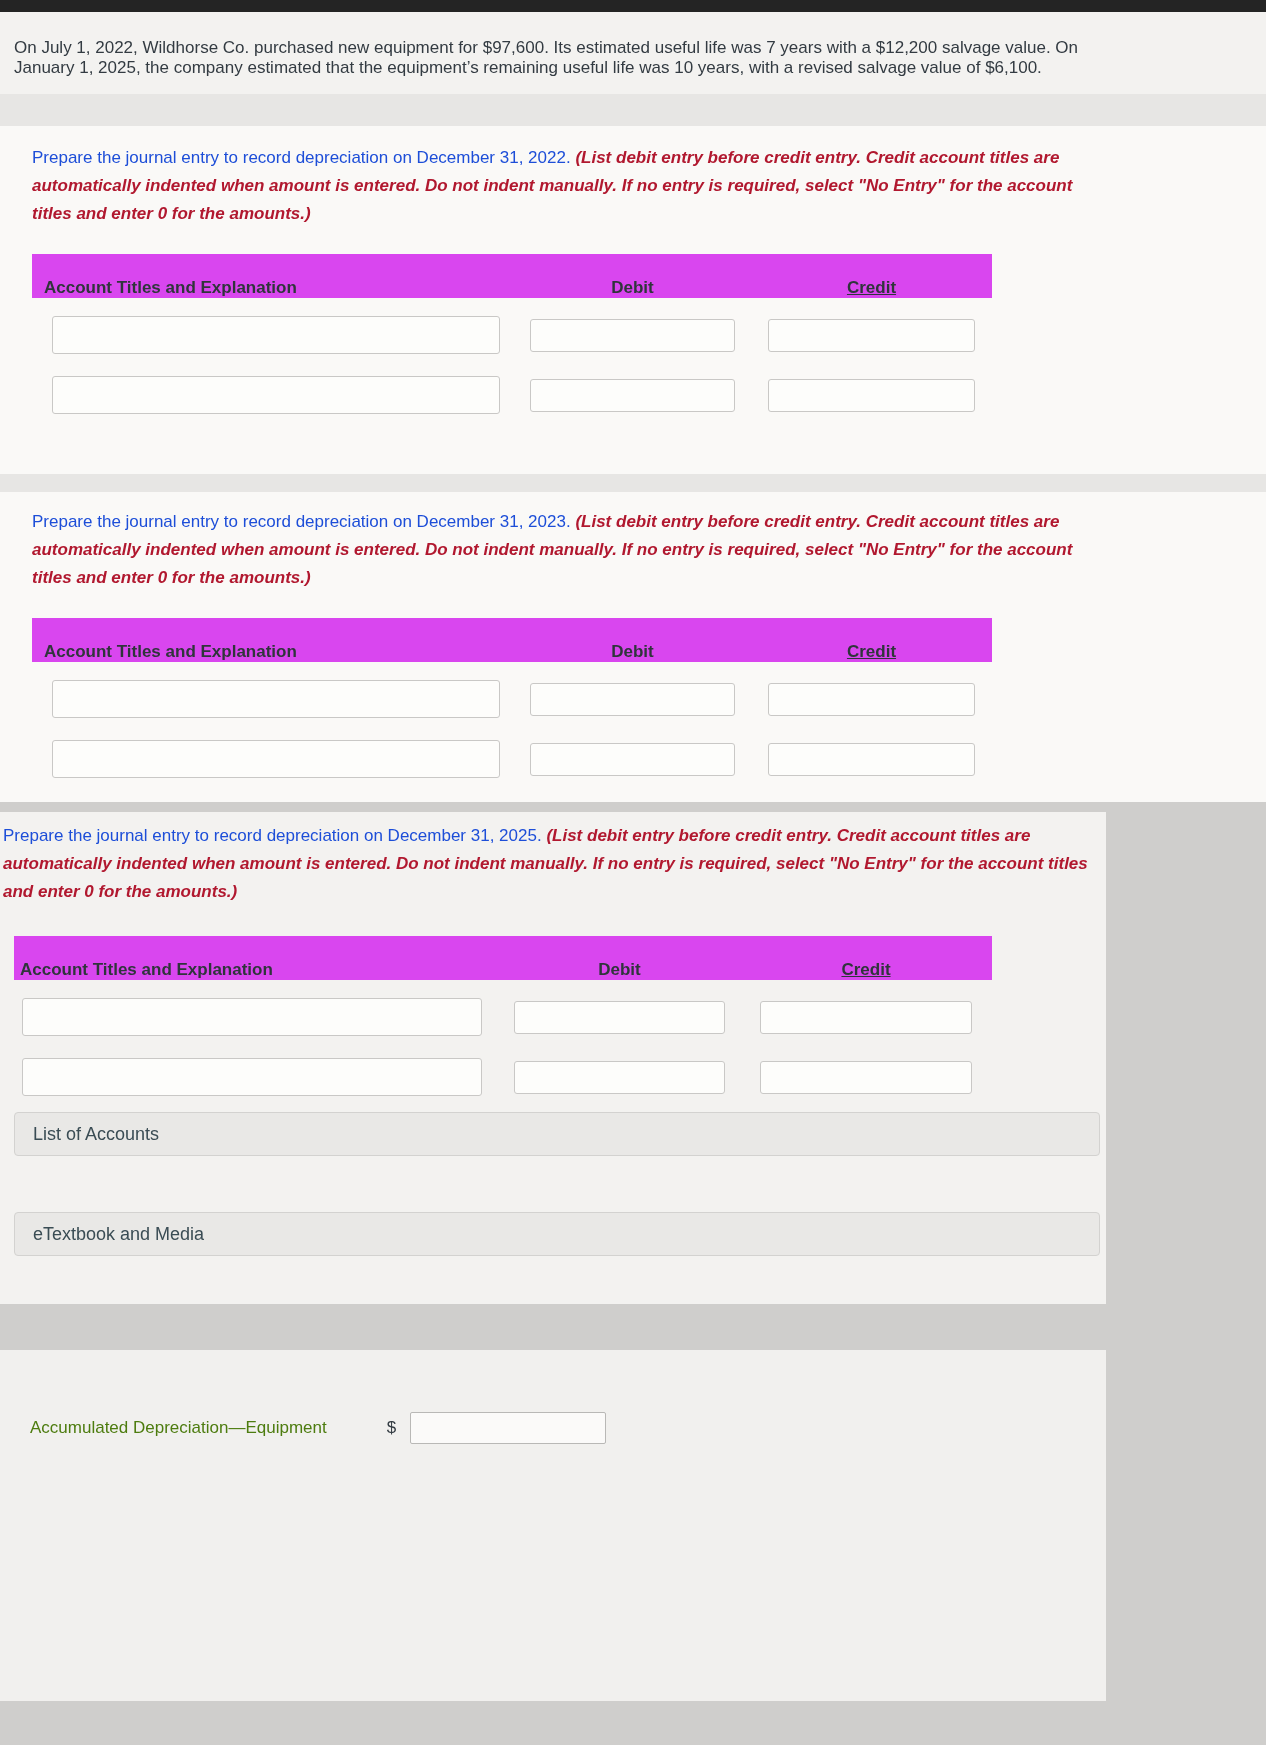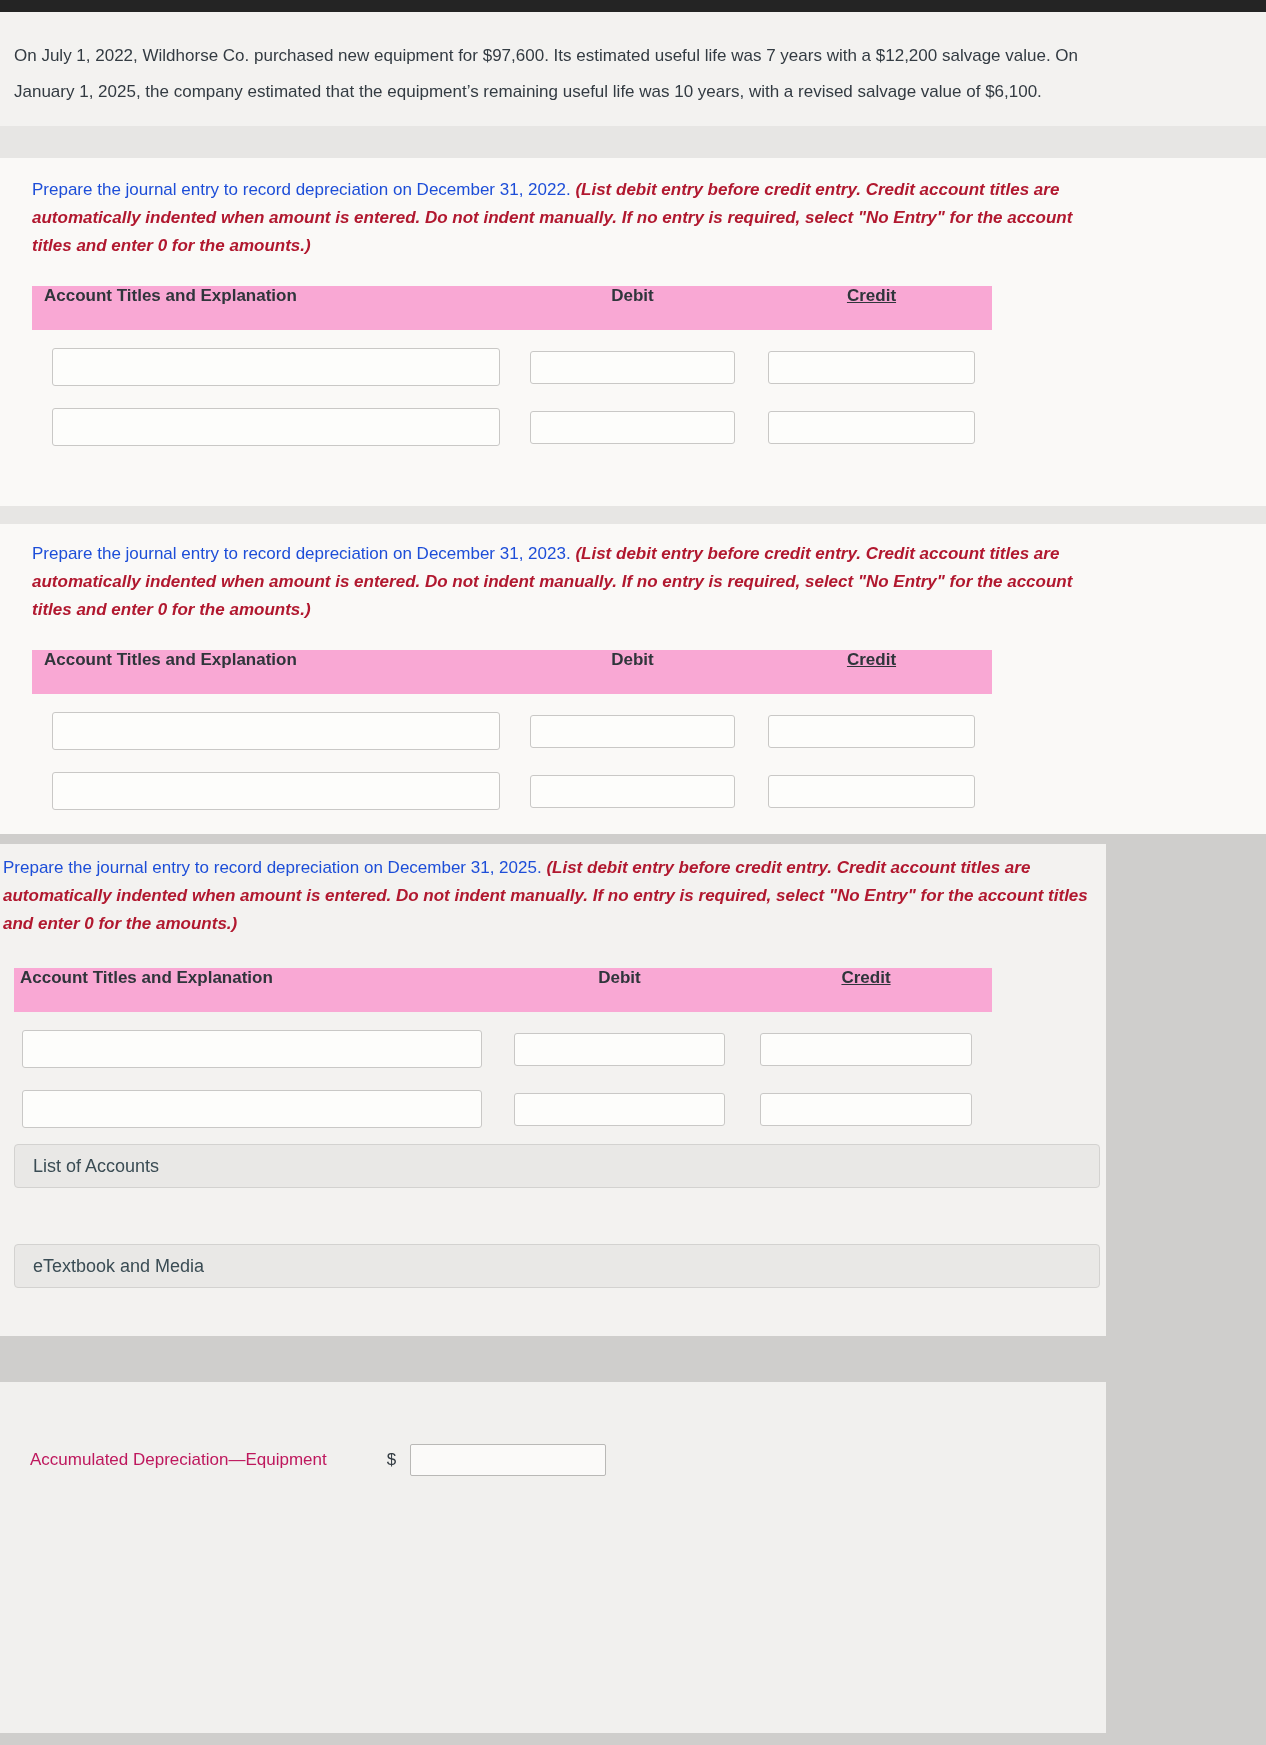--- a/index.html
+++ b/index.html
@@ -8,40 +8,40 @@
     width: 1266px;
     min-height: 1745px;
     background: #cfcecc;
     font-family: "Liberation Sans", sans-serif;
     color: #333b42;
   }
 
   .top-bar { height: 12px; background: #242424; }
 
   .problem-panel { background: #f3f2f0; padding: 26px 20px 16px 14px; }
-  .problem-text { margin: 0; width: 1095px; font-size: 17px; line-height: 36px; color: #333b42; }
+  .problem-text { margin: 0; width: 1095px; font-size: 17px; line-height: 20px; color: #333b42; }
 
   .band  { background: #e7e6e4; }
   .band1 { height: 32px; }
   .band2 { height: 18px; }
   .band3 { height: 10px; background: #cfcecc; }
   .band4 { height: 46px; background: #cfcecc; }
 
   .card { background: #faf9f7; }
   .card1 { padding: 18px 0 60px 32px; }
   .card2 { padding: 16px 0 24px 32px; }
 
   .prompt { margin: 0; width: 1066px; font-size: 17px; line-height: 28px; }
   .lead  { color: #1d4ed8; }
   .instr { color: #b1182f; font-weight: bold; font-style: italic; }
 
   .jtable { margin-top: 26px; width: 960px; font-size: 17px; }
   .jt-header {
-    display: flex; align-items: flex-start; height: 44px;
-    background: #f9a8d4; font-weight: bold; color: #2f353b;
+    display: flex; align-items: flex-end; height: 44px;
+    background: #d946ef; font-weight: bold; color: #2f353b;
   }
   .h-account { width: 468px; padding-left: 12px; }
   .h-debit   { width: 205px; margin-left: 30px; text-align: center; }
   .h-credit  { width: 207px; margin-left: 33px; text-align: center; text-decoration: underline; }
 
   .jt-row { display: flex; align-items: center; margin-top: 18px; height: 38px; }
   .jt-row + .jt-row { margin-top: 22px; }
   .jt-row input {
     border: 1px solid #c9c8c6; border-radius: 3px;
     background: #fdfdfb; padding: 0 8px; font: inherit; color: #333b42;
@@ -66,21 +66,21 @@
     background: #e9e8e6; border: 1px solid #d3d2d0; border-radius: 4px;
     padding-left: 18px; font-size: 18px; color: #3a4c54;
     font-family: inherit; cursor: pointer; text-align: left;
   }
   .btn-etextbook { margin-top: 56px; }
   .btn-list { margin-top: 16px; }
 
   .panel-final { background: #f1f0ee; width: 1106px; height: 351px; padding: 16px 0 0 14px; }
   .compute-prompt { margin: 0; width: 1085px; font-size: 17px; line-height: 27px; color: #333b42; }
   .compute-row { margin-top: 46px; margin-left: 16px; display: flex; align-items: center; font-size: 17px; }
-  .compute-label { color: #be185d; }
+  .compute-label { color: #4d7c0f; }
   .currency { margin-left: 60px; color: #333b42; }
   .compute-input {
     margin-left: 14px; width: 196px; height: 32px;
     border: 1px solid #b9b8b6; border-radius: 2px;
     background: #fbfaf9; padding: 0 8px; font: inherit; color: #333b42;
   }
 </style>
 </head>
 <body>
 

